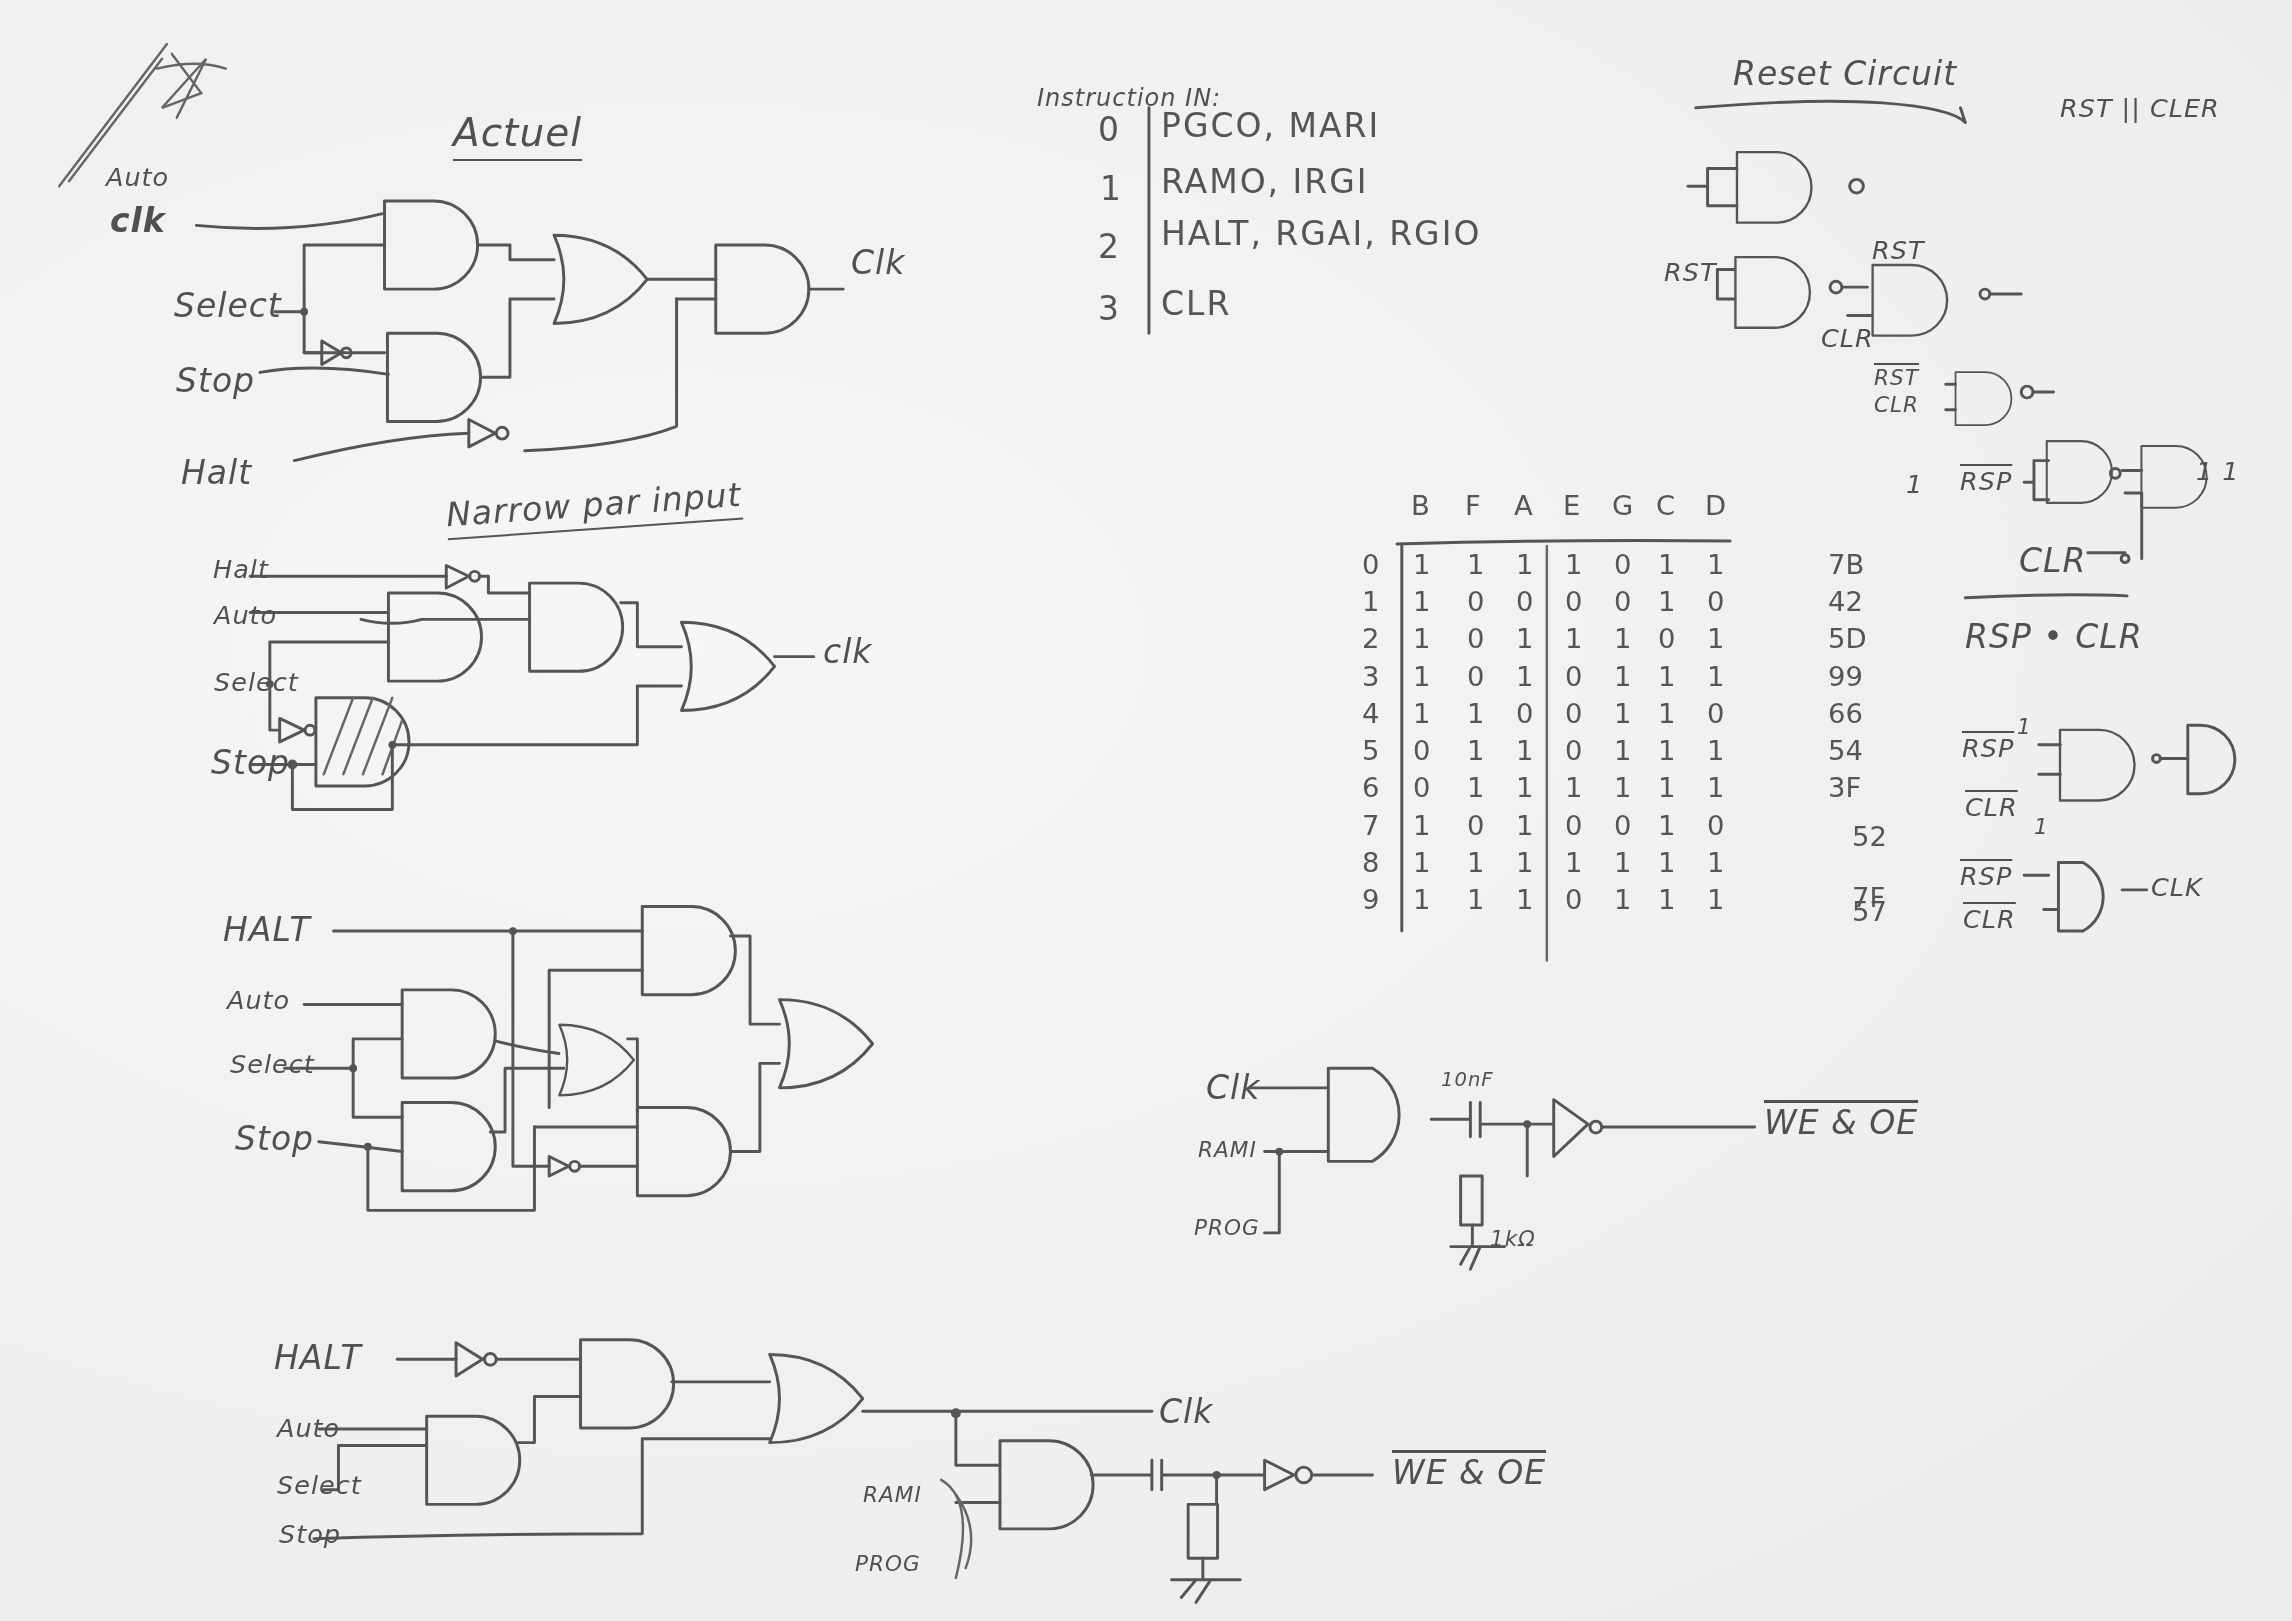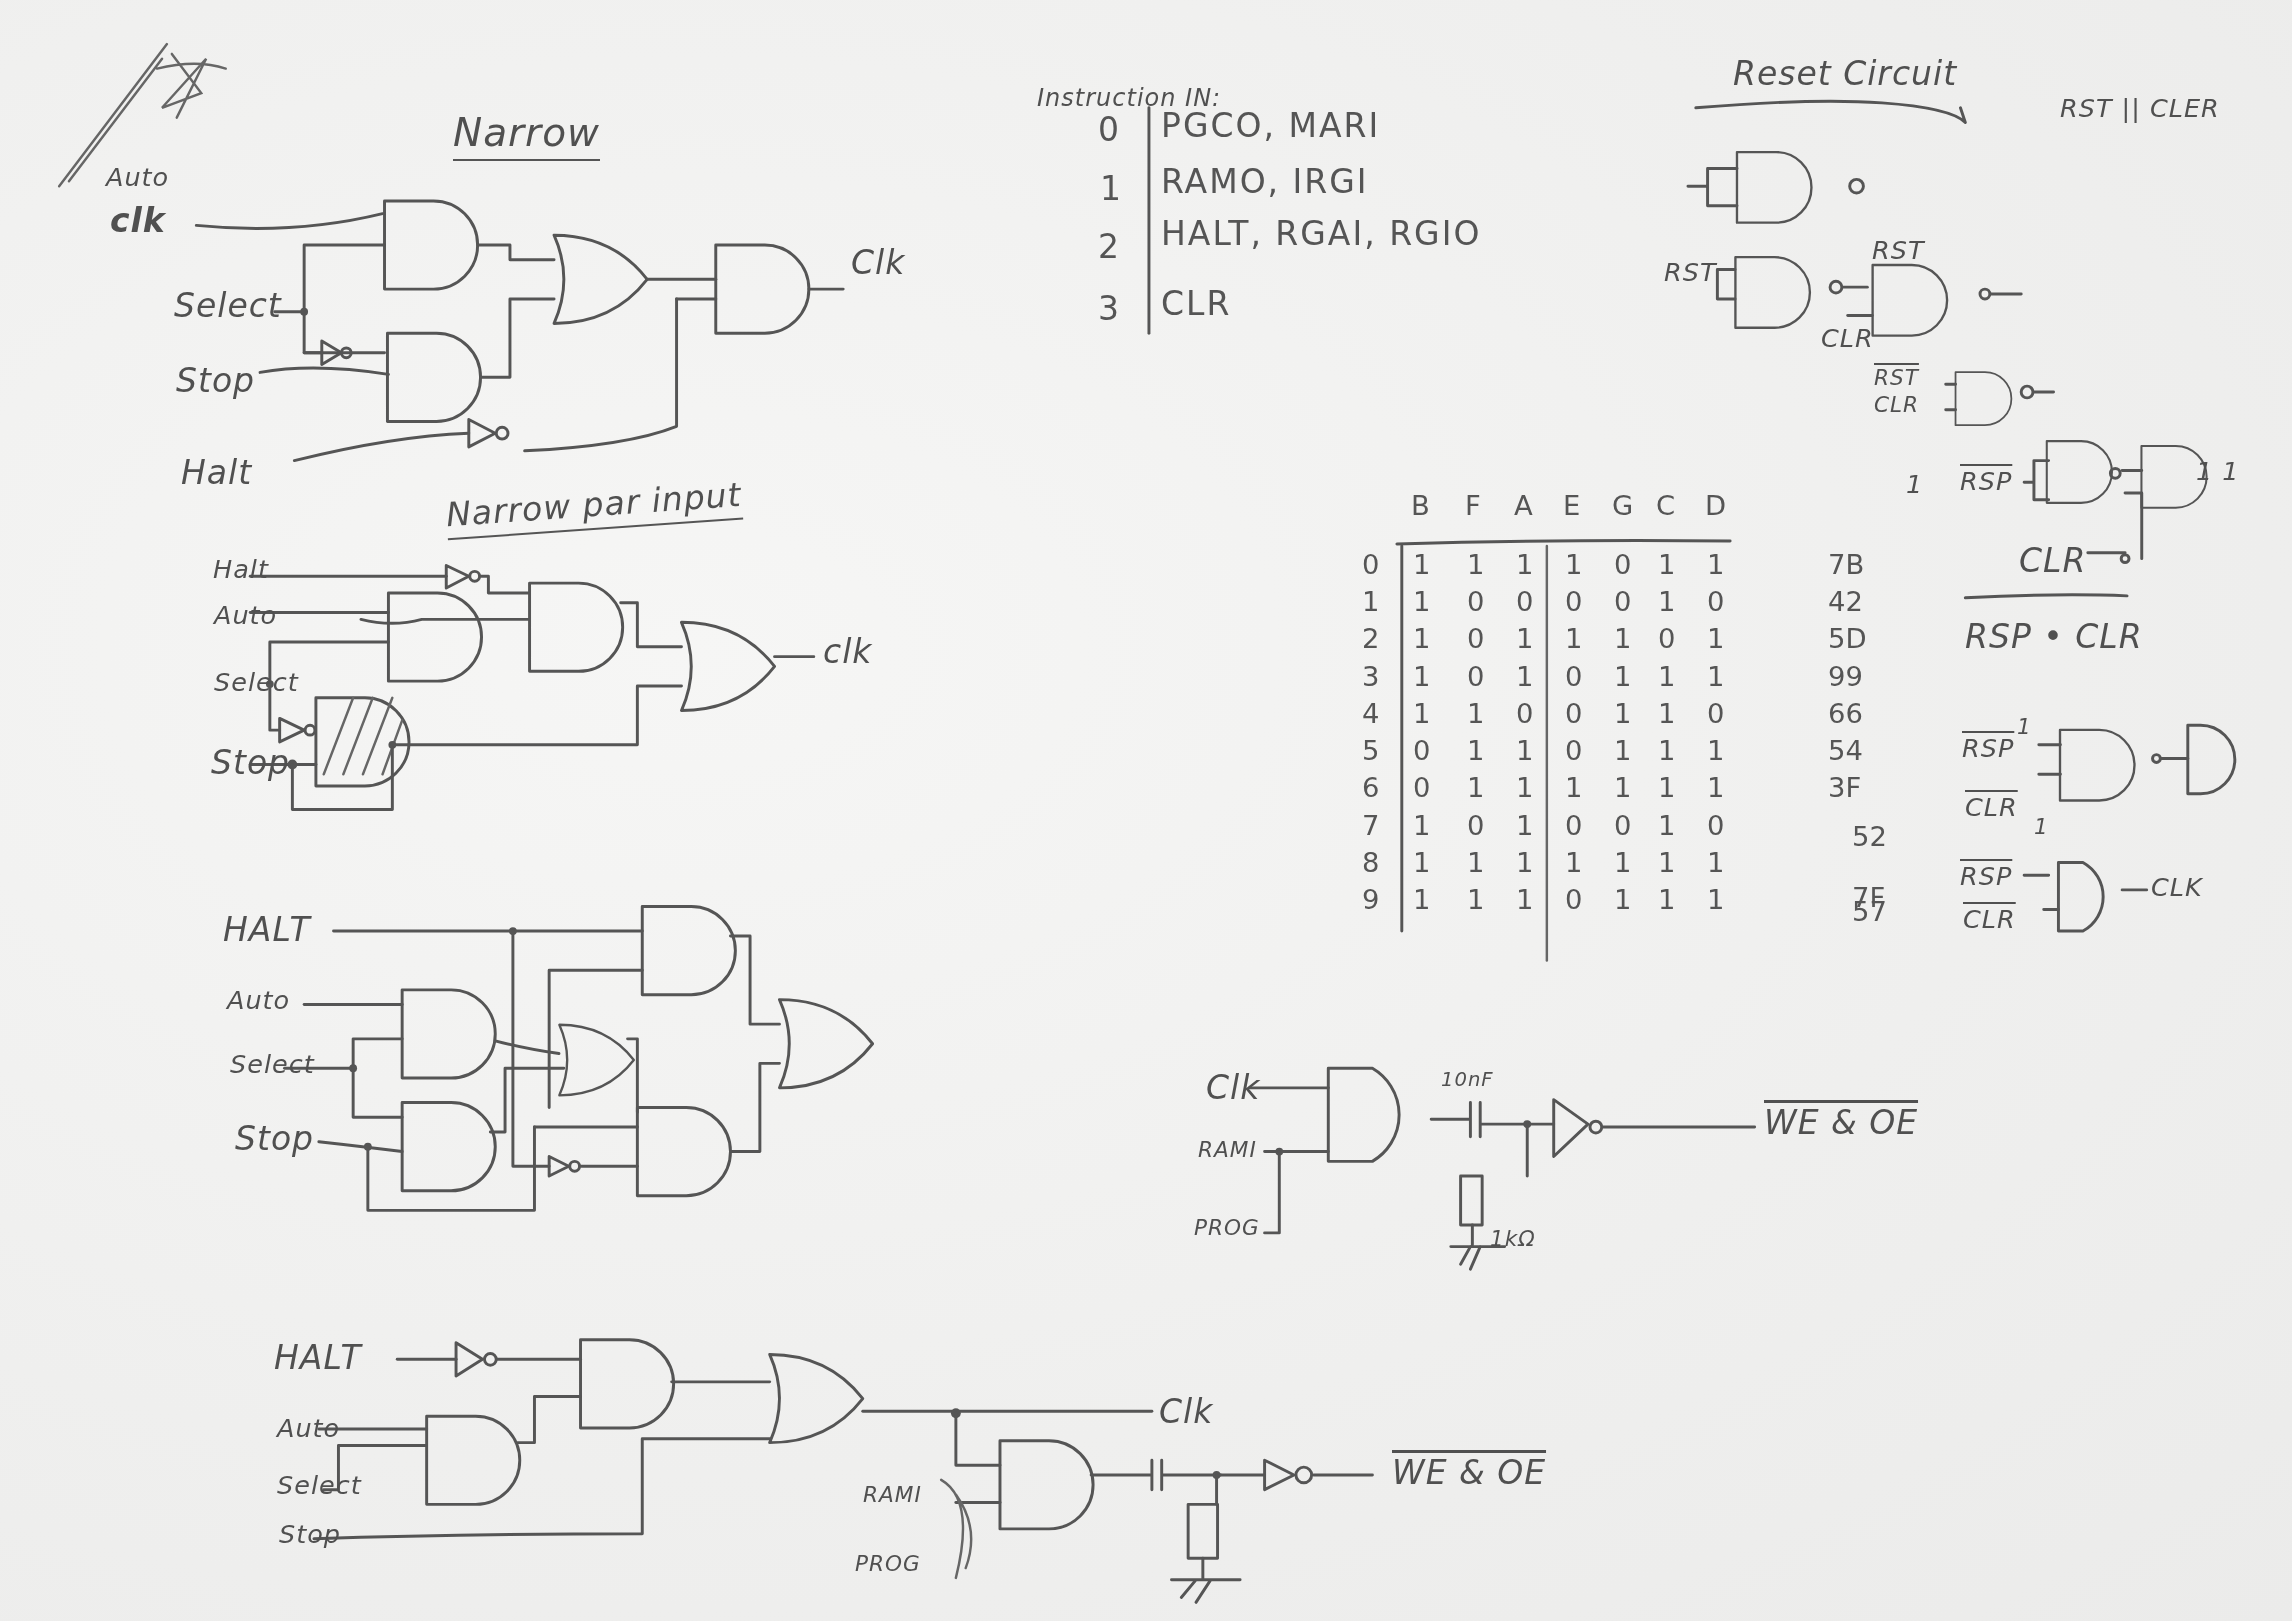--- a/index.html
+++ b/index.html
@@ -201,21 +201,21 @@
     <circle class="dot" cx1="1560" cx="1558" cy="1147" r="4"></circle>
     <path class="stroke" d="M1558,1147 V1200"></path>
     <rect class="stroke" x="1490" y="1200" width="22" height="50"></rect>
     <path class="stroke" d="M1502,1250 V1270 M1480,1272 H1535 M1490,1290 L1500,1272 M1500,1295 L1510,1272"></path>
     <path class="stroke" d="M1585,1122 L1620,1147 L1585,1180 Z"></path>
     <circle class="stroke" cx="1628" cy="1150" r="6"></circle>
     <path class="stroke" d="M1635,1150 H1790"></path>
   </g>
 </svg>
 
-<div class="lbl hw-l ul" style="left:453px;top:110px;">Narrow</div>
+<div class="lbl hw-l ul" style="left:453px;top:110px;">Actuel</div>
 <div class="lbl hw-s" style="left:106px;top:162px;">Auto</div>
 <div class="lbl hw" style="left:110px;top:201px;font-weight:bold;">clk</div>
 <div class="lbl hw" style="left:174px;top:286px;">Select</div>
 <div class="lbl hw" style="left:176px;top:361px;">Stop</div>
 <div class="lbl hw" style="left:181px;top:453px;">Halt</div>
 <div class="lbl hw" style="left:851px;top:243px;">Clk</div>
 
 <div class="lbl hw ul" style="left:446px;top:485px;transform:rotate(-4deg);">Narrow par input</div>
 <div class="lbl hw-s" style="left:213px;top:554px;">Halt</div>
 <div class="lbl hw-s" style="left:214px;top:600px;">Auto</div>

